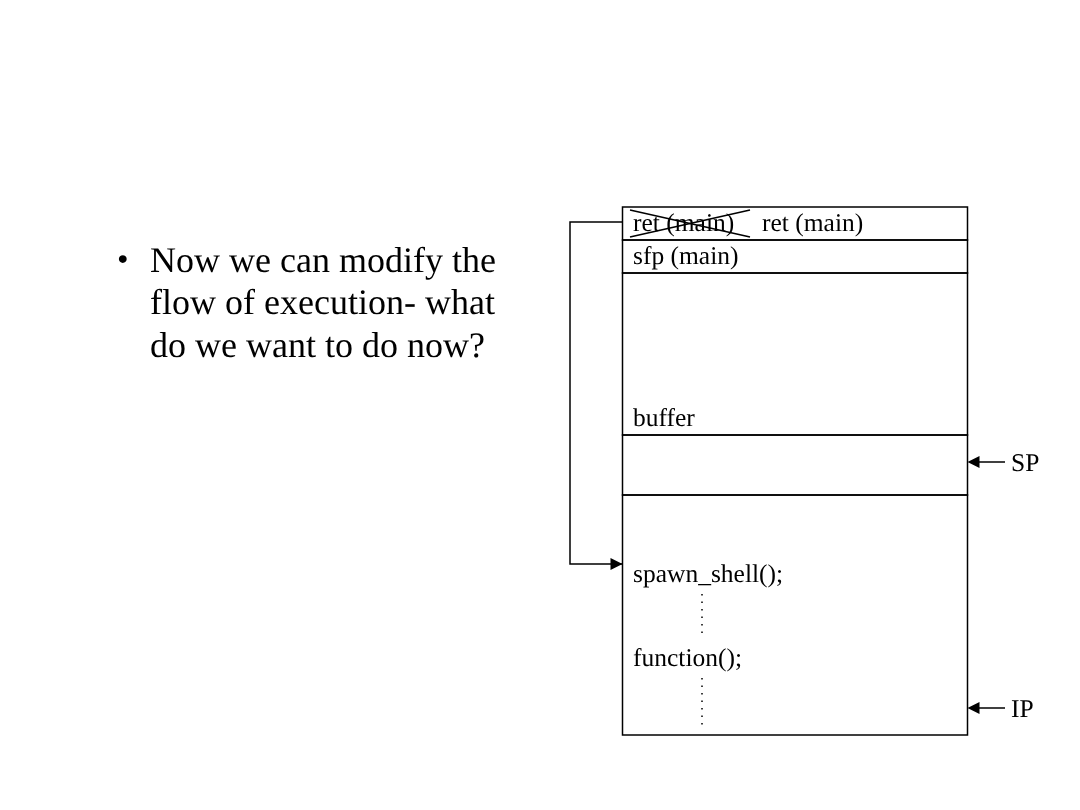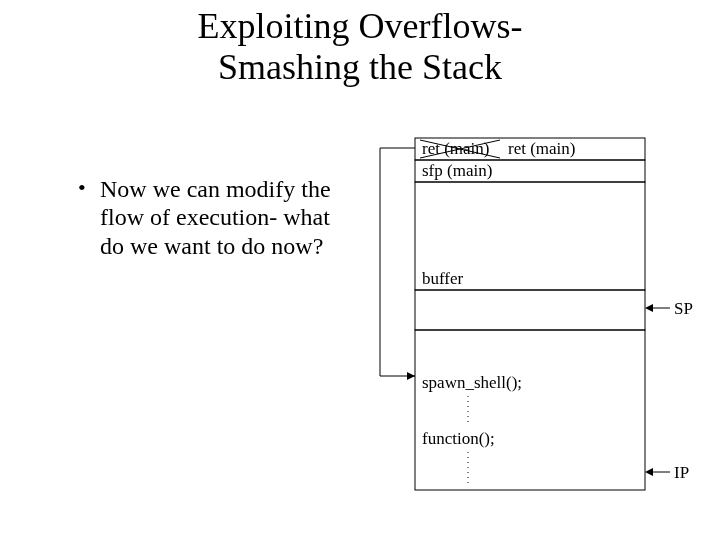--- a/index.html
+++ b/index.html
@@ -22,21 +22,21 @@
     top: 6px;
     left: 0;
     right: 0;
     text-align: center;
     font-size: 36px;
     line-height: 1.15;
   }
   .bullets {
     position: absolute;
     left: 78px;
-    top: 175px;
+    top: 160px;
     width: 260px;
     font-size: 24px;
     line-height: 1.18;
   }
   .bullets ul {
     list-style: none;
     margin: 0;
     padding: 0;
   }
   .bullets li {
@@ -65,24 +65,20 @@
     font-family: "Times New Roman", Times, serif;
     font-size: 17px;
     fill: #000;
   }
 </style>
 </head>
 <body>
 
 <div class="slide">
 
-  <div class="title">
-    <span>Exploiting Overflows-</span><br>
-    <span>Smashing the Stack</span>
-  </div>
 
   <div class="bullets">
     <ul>
       <li>
         <span>Now we can modify the flow of execution- what do we want to do now?</span>
       </li>
     </ul>
   </div>
 
   <div class="diagram">

